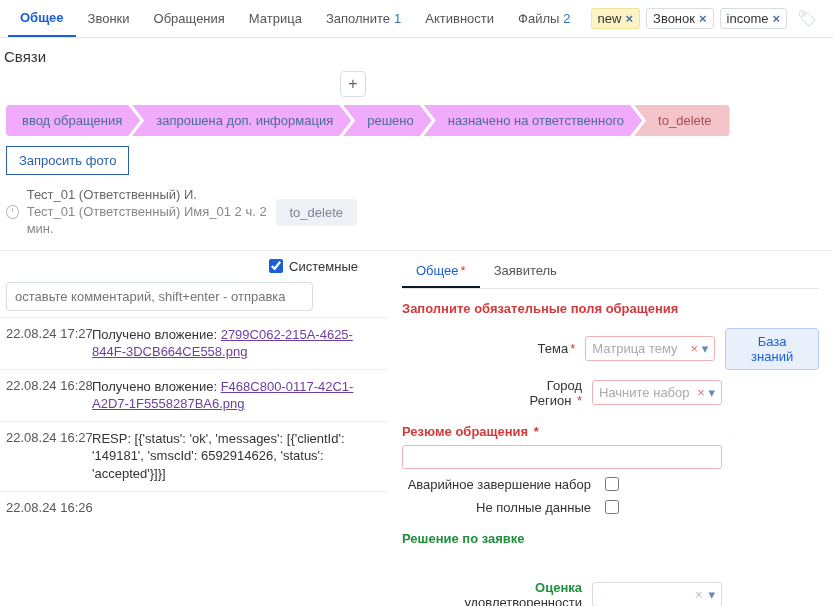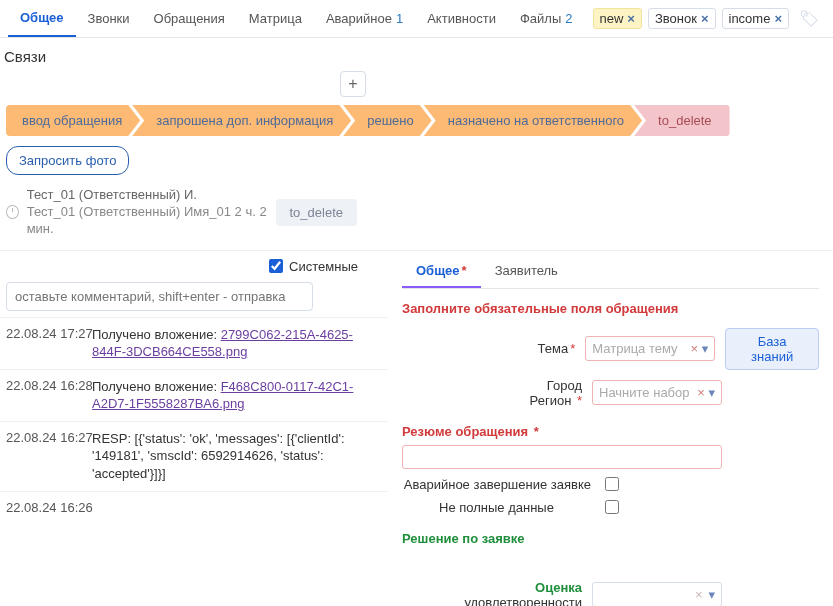--- a/index.html
+++ b/index.html
@@ -9,45 +9,45 @@
 .tab.active{color:#1a5fd6;border-bottom:2px solid #1a5fd6;font-weight:600}
 .tab .badge{color:#2a7ac0;margin-left:4px}
 .taglist{display:flex;gap:6px;margin-left:8px;align-items:center}
 .tag{display:inline-flex;align-items:center;border:1px solid #d6dde8;border-radius:3px;padding:2px 6px;font-size:12px;gap:4px}
 .tag.yellow{background:#fdf3c4;border-color:#f0e39a}
 .tag .x{color:#4a6fa5;cursor:pointer;font-weight:bold}
 .tagicon{color:#c8d2e0;font-size:16px;margin-left:4px}
 .section-label{padding:10px 4px 6px;font-size:15px;color:#333}
 .addbtn{border:1px solid #d6dde8;background:#fff;width:26px;height:26px;border-radius:4px;font-size:16px;color:#666;line-height:1;display:flex;align-items:center;justify-content:center;margin:0 0 8px 340px}
 .stages{display:flex;margin:0 6px 10px}
-.stage{position:relative;padding:8px 18px 8px 24px;color:#4d6b9a;font-size:13px;background:#fdba74;clip-path:polygon(0 0,calc(100% - 12px) 0,100% 50%,calc(100% - 12px) 100%,0 100%,12px 50%)}
+.stage{position:relative;padding:8px 18px 8px 24px;color:#4d6b9a;font-size:13px;background:#f0abfc;clip-path:polygon(0 0,calc(100% - 12px) 0,100% 50%,calc(100% - 12px) 100%,0 100%,12px 50%)}
 .stage:first-child{clip-path:polygon(0 0,calc(100% - 12px) 0,100% 50%,calc(100% - 12px) 100%,0 100%);padding-left:16px;border-top-left-radius:4px;border-bottom-left-radius:4px}
 .stage:not(:first-child){margin-left:-8px}
 .stage.del{background:#f3c5ca;color:#a84b55;clip-path:polygon(0 0,100% 0,100% 100%,0 100%,12px 50%);border-top-right-radius:4px;border-bottom-right-radius:4px}
-.btn-outline{border:1px solid #2a5fb0;color:#2a5fb0;background:#fff;padding:6px 12px;border-radius:12px;margin:0 0 8px 6px;cursor:pointer}
+.btn-outline{border:1px solid #2a5fb0;color:#2a5fb0;background:#fff;padding:6px 12px;border-radius:0;margin:0 0 8px 6px;cursor:pointer}
 .meta-row{display:flex;align-items:center;gap:8px;padding:4px 6px 12px;border-bottom:1px solid #eee}
 .clock{width:14px;height:14px;border:1.5px solid #bbb;border-radius:50%;position:relative}
 .clock::after{content:"";position:absolute;top:2px;left:5px;width:1px;height:4px;background:#bbb}
 .meta-text{color:#888;font-size:12px;line-height:1.3}
 .meta-text .t1{color:#666;font-size:13px}
 .status-pill{background:#eef1f5;color:#7b8597;padding:6px 14px;border-radius:4px;margin-left:auto;margin-right:470px}
 .columns{display:flex}
 .leftcol{width:388px;border-right:0}
 .rightcol{flex:1;padding:0 14px}
 .sysrow{display:flex;justify-content:flex-end;padding:8px 30px 8px 0;align-items:center;gap:6px}
 .chk{width:14px;height:14px;accent-color:#1a5fd6}
 .comment-input{width:307px;border:1px solid #d6dde8;border-radius:4px;padding:6px 8px;margin:0 6px 6px;color:#888;background:#fff}
 .feed{padding:0}
 .feed-row{display:flex;gap:0;padding:8px 6px;border-top:1px solid #f0f0f0;font-size:12.5px}
 .ts{color:#555;white-space:nowrap;width:86px}
 .msg{color:#333;line-height:1.35}
 .msg a{color:#6b3fa0;text-decoration:underline}
 .subtabs{display:flex;border-bottom:1px solid #e5e5e5;margin-top:4px}
 .subtab{padding:8px 14px;color:#555;cursor:pointer}
-.subtab.active{color:#1a5fd6;border-bottom:2px solid #8b5cf6;font-weight:700}
+.subtab.active{color:#1a5fd6;border-bottom:2px solid #0f172a;font-weight:400}
 .req{color:#d23b3b;margin-left:2px}
 .warn{color:#d23b3b;font-weight:700;padding:12px 0 8px}
 .formrow{display:flex;align-items:center;gap:10px;padding:4px 0}
 .formlabel{width:180px;text-align:right;color:#333}
 .formlabel .g{color:#1f8f3b;font-weight:600}
 .select{flex:0 0 130px;border:1px solid #f0b2b2;border-radius:3px;padding:4px 6px;color:#aaa;display:flex;align-items:center;justify-content:space-between;background:#fff;font-size:12.5px}
 .select .sx{color:#d27a7a;margin-left:4px}
 .select .caret{color:#6b86b8}
 .btn-kb{border:1px solid #b8cdf0;background:#e9f0fc;color:#1a5fd6;padding:5px 10px;border-radius:4px;cursor:pointer}
 .sect{color:#d23b3b;font-weight:600;padding:12px 0 6px}
@@ -60,21 +60,21 @@
 </head>
 <body>
 
 
 
 <div class="tabs">
   <div class="tab active"><span>Общее</span></div>
   <div class="tab"><span>Звонки</span></div>
   <div class="tab"><span>Обращения</span></div>
   <div class="tab"><span>Матрица</span></div>
-  <div class="tab"><span>Аварийное</span><span class="badge">1</span></div>
+  <div class="tab"><span>Заполните</span><span class="badge">1</span></div>
   <div class="tab"><span>Активности</span></div>
   <div class="tab"><span>Файлы</span><span class="badge">2</span></div>
   <div class="taglist">
     <span class="tag yellow">
         <span>new</span>
         <span class="x">×</span>
       </span>
     <span class="tag">
         <span>Звонок</span>
         <span class="x">×</span>
@@ -161,26 +161,26 @@
       <div class="select">
           <span>Начните набор</span>
           <span><span class="sx">×</span> <span class="caret">▾</span></span>
         </div>
     </div>
 
     <div class="sect"><span>Резюме обращения</span> <span class="req">*</span></div>
     <div class="ta"></div>
 
     <div class="formrow" style="justify-content:flex-start;padding-top:8px">
-      <div class="formlabel" style="width:auto;flex:1;text-align:right;padding-right:4px">Аварийное завершение заявке</div>
+      <div class="formlabel" style="width:auto;flex:1;text-align:right;padding-right:4px">Аварийное завершение набор</div>
       <input type="checkbox" class="chk" style="accent-color: rgb(204, 204, 204);">
       <div style="width:190px"></div>
     </div>
     <div class="formrow" style="justify-content:flex-start">
-      <div class="formlabel" style="width:auto;flex:1;text-align:center;padding-right:4px">Не полные данные</div>
+      <div class="formlabel" style="width:auto;flex:1;text-align:right;padding-right:4px">Не полные данные</div>
       <input type="checkbox" class="chk" style="accent-color: rgb(204, 204, 204);">
       <div style="width:190px"></div>
     </div>
 
     <div class="sect green">Решение по заявке</div>
 
     <div class="formrow" style="margin-top:24px">
       <div class="formlabel">
         <div class="g">Оценка</div>
         <div class="small">удовлетворенности</div>

